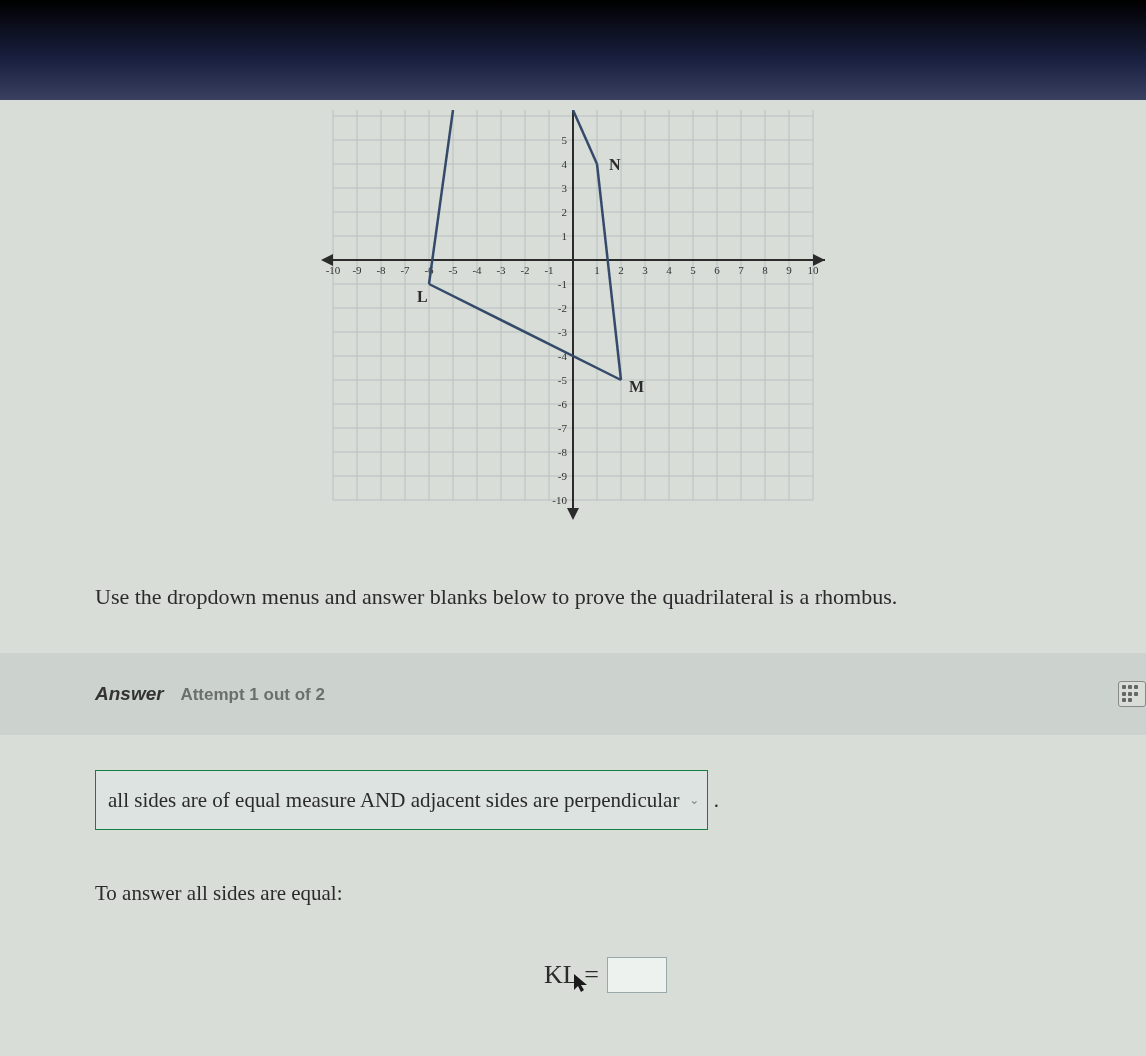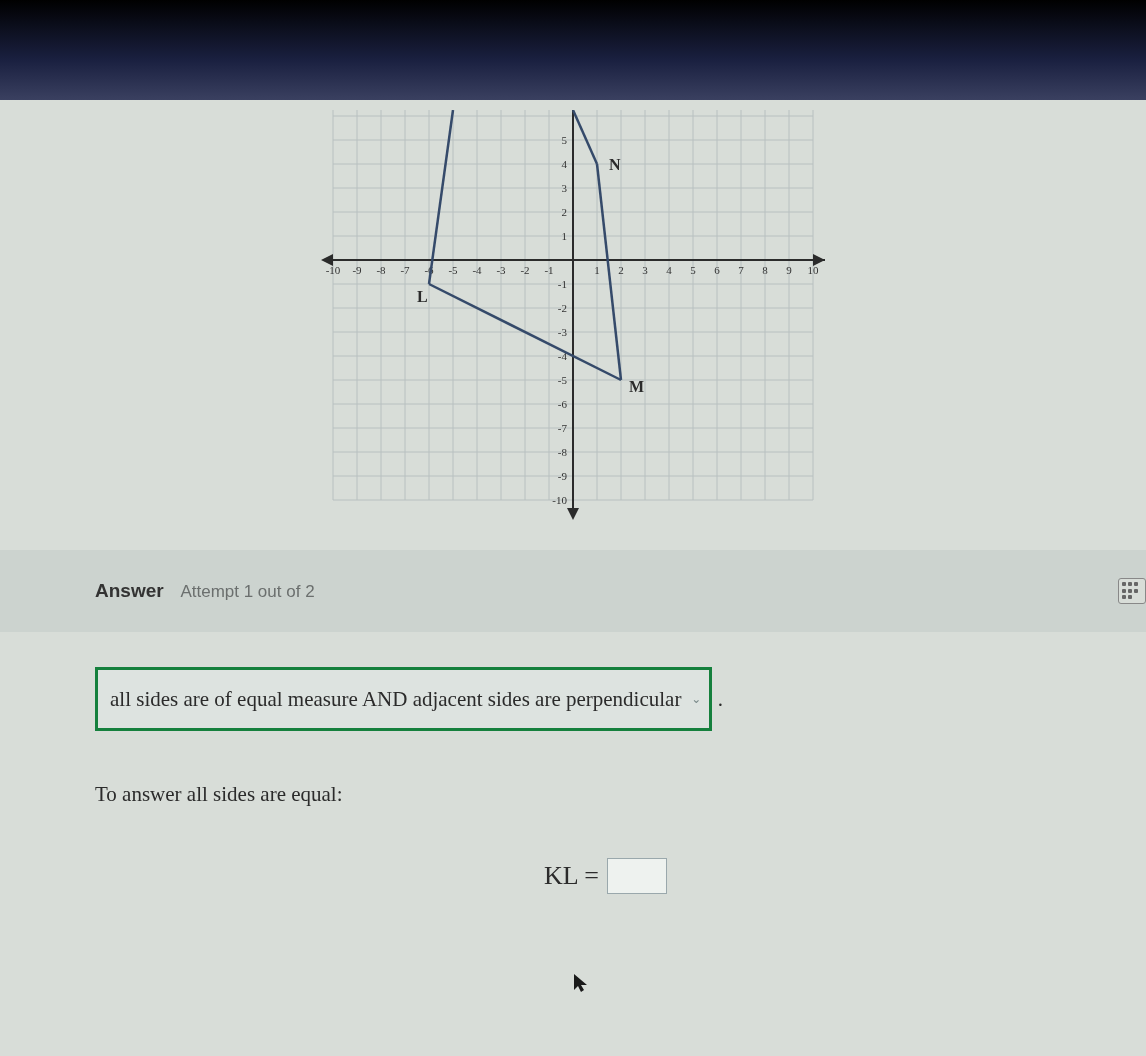--- a/index.html
+++ b/index.html
@@ -42,36 +42,38 @@
     background: #ccd3cf;
     font-size: 19px;
     color: #333;
     position: relative;
   }
   .answer-header .label {
     font-weight: bold;
     font-family: Arial, sans-serif;
     color: #333;
     margin-right: 12px;
+    font-style: italic;
   }
   .answer-header .attempt {
     color: #6b6f6e;
     font-family: Arial, sans-serif;
     font-size: 17px;
+    font-weight: bold;
   }
   .proof-section {
     padding: 35px 30px 20px 95px;
     background: #d8ddd8;
     font-size: 21px;
     color: #2b2b2b;
     line-height: 2.2;
   }
   .dropdown {
     display: inline-block;
-    border: 3px solid #15803d;
+    border: 1px solid #15803d;
     background: #dde3e0;
     padding: 6px 28px 6px 12px;
     font-size: 21px;
     position: relative;
     color: #2b2b2b;
     cursor: pointer;
   }
   .dropdown .chev {
     position: absolute;
     right: 8px;
@@ -237,20 +239,21 @@
 
         <g font-family="Georgia" font-size="16" font-weight="bold" fill="#2b2b2b">
           <text x="296" y="60">N</text>
           <text x="104" y="192">L</text>
           <text x="316" y="282">M</text>
         </g>
       </g>
     </svg>
   </div>
 
+  <div class="instruction">Use the dropdown menus and answer blanks below to prove the quadrilateral is a rhombus.</div>
 
   <div class="answer-header">
     <span class="label">Answer</span>
     <span class="attempt">Attempt 1 out of 2</span>
     <div class="keypad-icon">
       <span></span>
         <span></span>
         <span></span>
         <span></span>
         <span></span>

